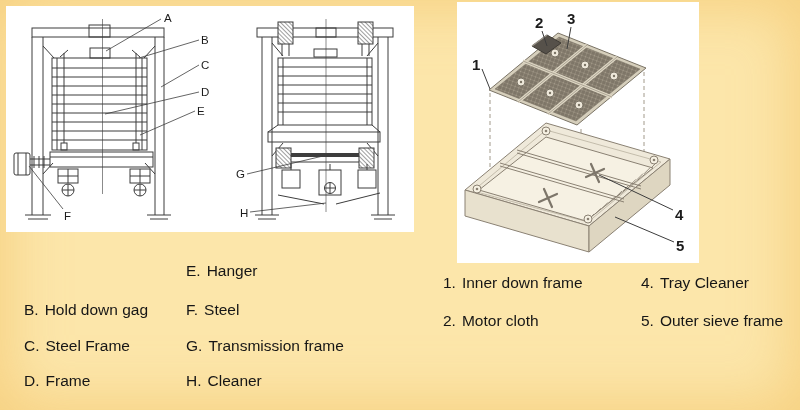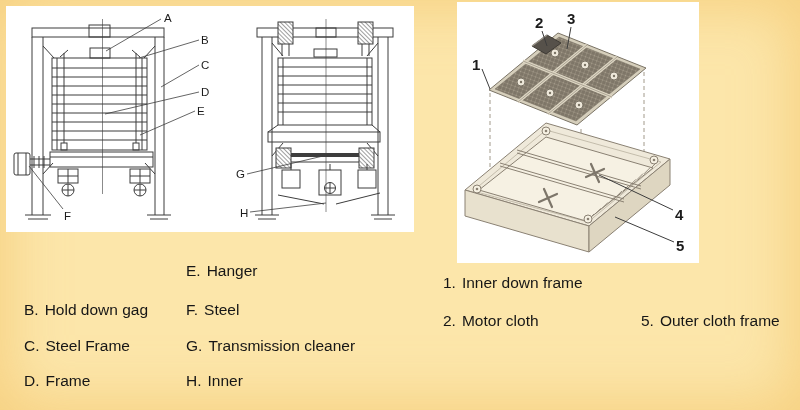--- a/index.html
+++ b/index.html
@@ -314,29 +314,32 @@
   <div class="legend-item" style="left:24px;top:372px">
     <span class="k">D.</span><span class="v">Frame</span>
   </div>
   <div class="legend-item" style="left:186px;top:262px">
     <span class="k">E.</span><span class="v">Hanger</span>
   </div>
   <div class="legend-item" style="left:186px;top:301px">
     <span class="k">F.</span><span class="v">Steel</span>
   </div>
   <div class="legend-item" style="left:186px;top:337px">
-    <span class="k">G.</span><span class="v">Transmission cleaner</span>
+    <span class="k">G.</span><span class="v">Transmission frame</span>
   </div>
   <div class="legend-item" style="left:186px;top:372px">
-    <span class="k">H.</span><span class="v">Inner</span>
+    <span class="k">H.</span><span class="v">Cleaner</span>
   </div>
 
   <div class="legend-item" style="left:443px;top:274px">
     <span class="k">1.</span><span class="v">Inner down frame</span>
   </div>
   <div class="legend-item" style="left:443px;top:312px">
     <span class="k">2.</span><span class="v">Motor cloth</span>
   </div>
+  <div class="legend-item" style="left:641px;top:274px">
+    <span class="k">4.</span><span class="v">Tray Cleaner</span>
+  </div>
   <div class="legend-item" style="left:641px;top:312px">
-    <span class="k">5.</span><span class="v">Outer cloth frame</span>
+    <span class="k">5.</span><span class="v">Outer sieve frame</span>
   </div>
 
 </div>
 
 </body></html>

